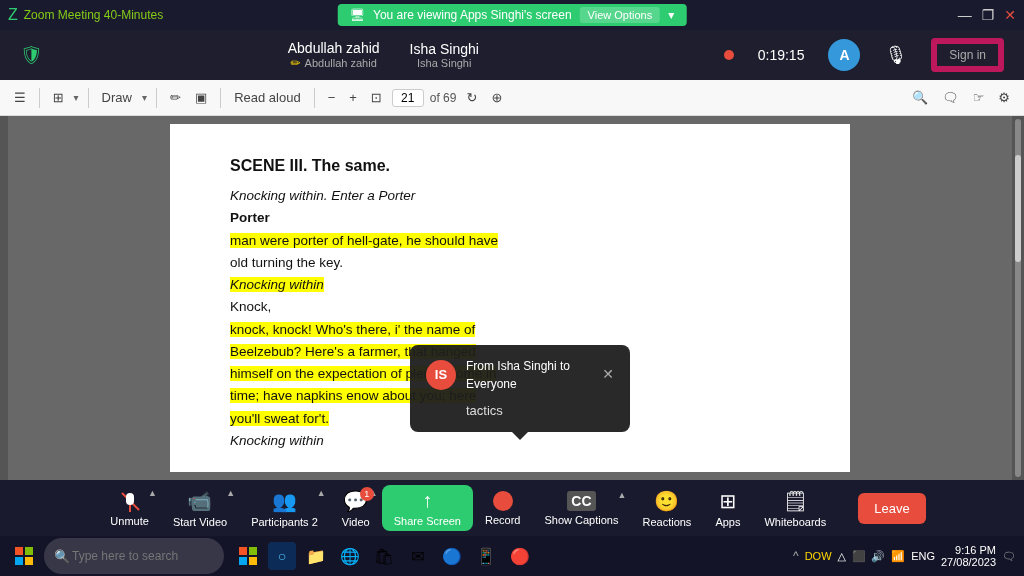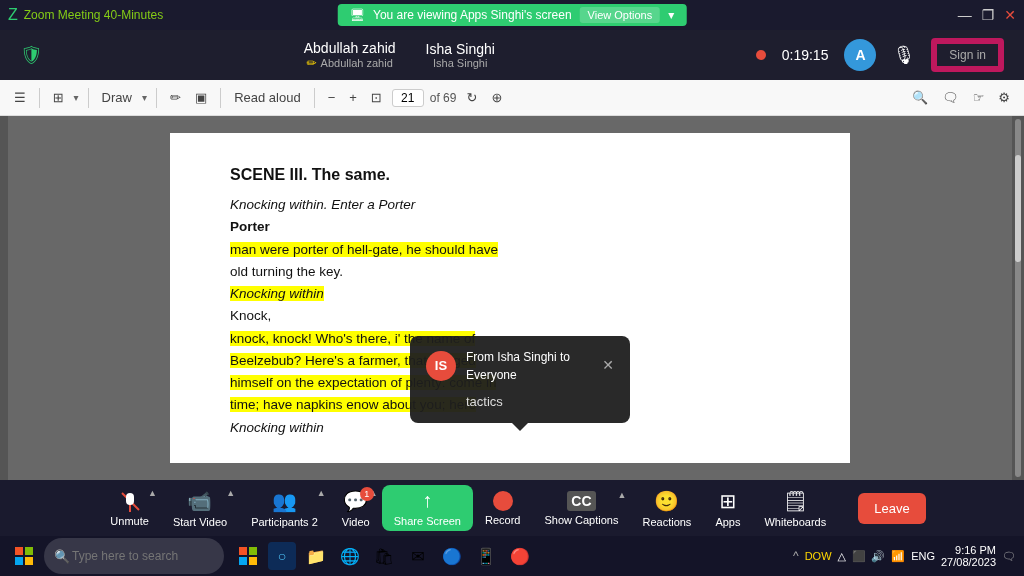--- a/index.html
+++ b/index.html
@@ -50,21 +50,21 @@
       align-items: center;
       justify-content: space-between;
       padding: 0 20px;
       color: white;
     }
     .participants-info { display: flex; align-items: center; gap: 30px; text-align: center; }
     .participant { display: flex; flex-direction: column; align-items: center; }
     .participant-name { font-size: 14px; font-weight: 500; }
     .participant-sub { font-size: 11px; color: #aaa; display: flex; align-items: center; gap: 4px; }
     .participant-sub .pencil { color: #ffd700; font-size: 12px; }
-    .meeting-controls-right { display: flex; align-items: center; gap: 16px; }
+    .meeting-controls-right { display: flex; align-items: center; gap: 24px; }
     .rec-dot { width: 10px; height: 10px; background: #e74c3c; border-radius: 50%; display: inline-block; }
     .timer { color: white; font-size: 14px; }
     .avatar-circle { width: 32px; height: 32px; border-radius: 50%; background: #3498db; display: flex; align-items: center; justify-content: center; color: white; font-size: 14px; font-weight: bold; }
     .mic-icon-white { color: white; font-size: 18px; cursor: pointer; }
     .sign-in-btn { background: none; border: 6px solid #be185d; color: #aaa; padding: 4px 12px; border-radius: 4px; font-size: 12px; cursor: pointer; }
 
     
     .doc-toolbar {
       height: 36px;
       background: #f8f8f8;
@@ -85,21 +85,21 @@
       display: flex;
       height: calc(576px - 30px - 50px - 36px - 56px - 40px);
       background: #686868;
     }
     .sidebar-left { width: 8px; background: #555; }
     .doc-container {
       flex: 1;
       background: #686868;
       display: flex;
       justify-content: center;
-      padding: 17px;
+      padding: 8px;
       overflow: hidden;
       position: relative;
     }
     .doc-page {
       background: white;
       width: 680px;
       padding: 30px 60px;
       position: relative;
       font-size: 13.5px;
       line-height: 1.5;
@@ -274,20 +274,21 @@
       <p><span class="italic">Knocking within. Enter a Porter</span></p>
       <p><span class="bold">Porter</span></p>
       <p><span class="highlight">man were porter of hell-gate, he should have</span></p>
       <p>old turning the key.</p>
       <p><span class="italic highlight">Knocking within</span></p>
       <p>Knock,</p>
       <p><span class="highlight">knock, knock! Who's there, i' the name of</span></p>
       <p><span class="highlight">Beelzebub? Here's a farmer, that hanged</span></p>
       <p><span class="highlight">himself on the expectation of plenty: come in</span></p>
       <p><span class="highlight">time; have napkins enow about you; here</span></p>
+      <p><span class="highlight">you'll sweat for't.</span></p>
       <p><span class="italic">Knocking within</span></p>
 
       <div class="chat-popup" style="position:absolute; bottom:40px; left:50%; transform:translateX(-100px);">
         <div class="chat-popup-header">
           <div class="chat-avatar">IS</div>
           <span class="chat-from">From Isha Singhi to Everyone</span>
           <span class="chat-close">✕</span>
         </div>
         <div class="chat-message">tactics</div>
         <div class="chat-arrow"></div>

